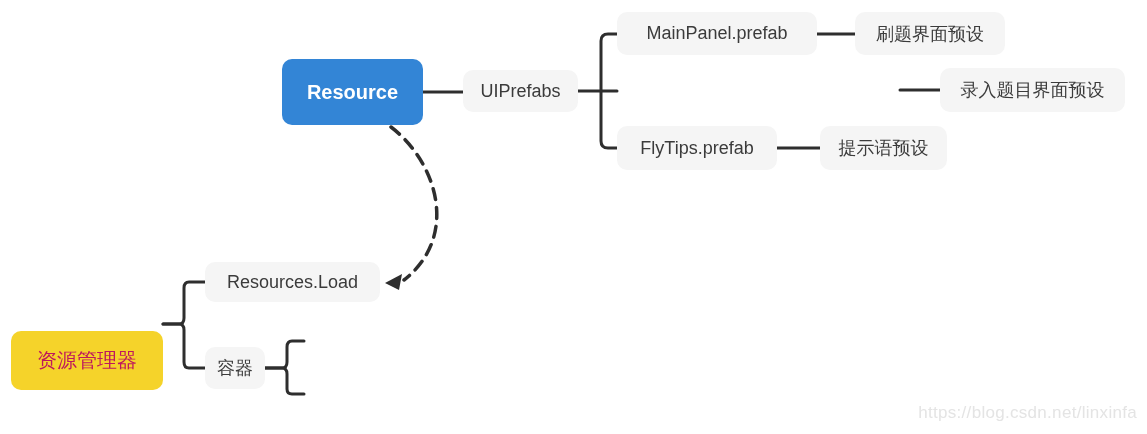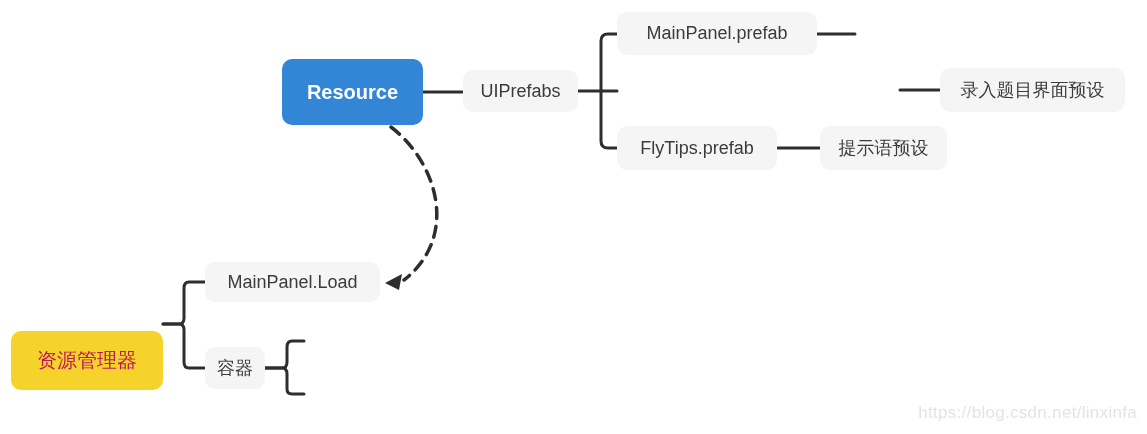--- a/index.html
+++ b/index.html
@@ -58,29 +58,30 @@
     </g>
 
     <polygon fill="#2e2e2e" points="385,283 402,274 399,290"></polygon>
   </svg>
 
   <div class="node node-blue" style="left:282px; top:59px; width:141px; height:66px;">Resource</div>
 
   <div class="node" style="left:463px; top:70px; width:115px; height:42px;">UIPrefabs</div>
 
   <div class="node" style="left:617px; top:12px; width:200px; height:43px;">MainPanel.prefab</div>
+  <div class="node" style="left:855px; top:12px; width:150px; height:43px;">刷题界面预设</div>
 
   <div class="node" style="left:940px; top:68px; width:185px; height:44px;">录入题目界面预设</div>
 
   <div class="node" style="left:617px; top:126px; width:160px; height:44px;">FlyTips.prefab</div>
   <div class="node" style="left:820px; top:126px; width:127px; height:44px;">提示语预设</div>
 
   <div class="node node-yellow" style="left:11px; top:295px; width:152px; height:59px;">资源管理器</div>
 
-  <div class="node" style="left:205px; top:262px; width:175px; height:40px;">MainPanel.Load</div>
+  <div class="node" style="left:205px; top:262px; width:175px; height:40px;">Resources.Load</div>
 
   <div class="node" style="left:205px; top:347px; width:60px; height:42px;">容器</div>
 
 
 
   <div class="watermark">https://blog.csdn.net/linxinfa</div>
 
 </div>
 
 </body></html>

